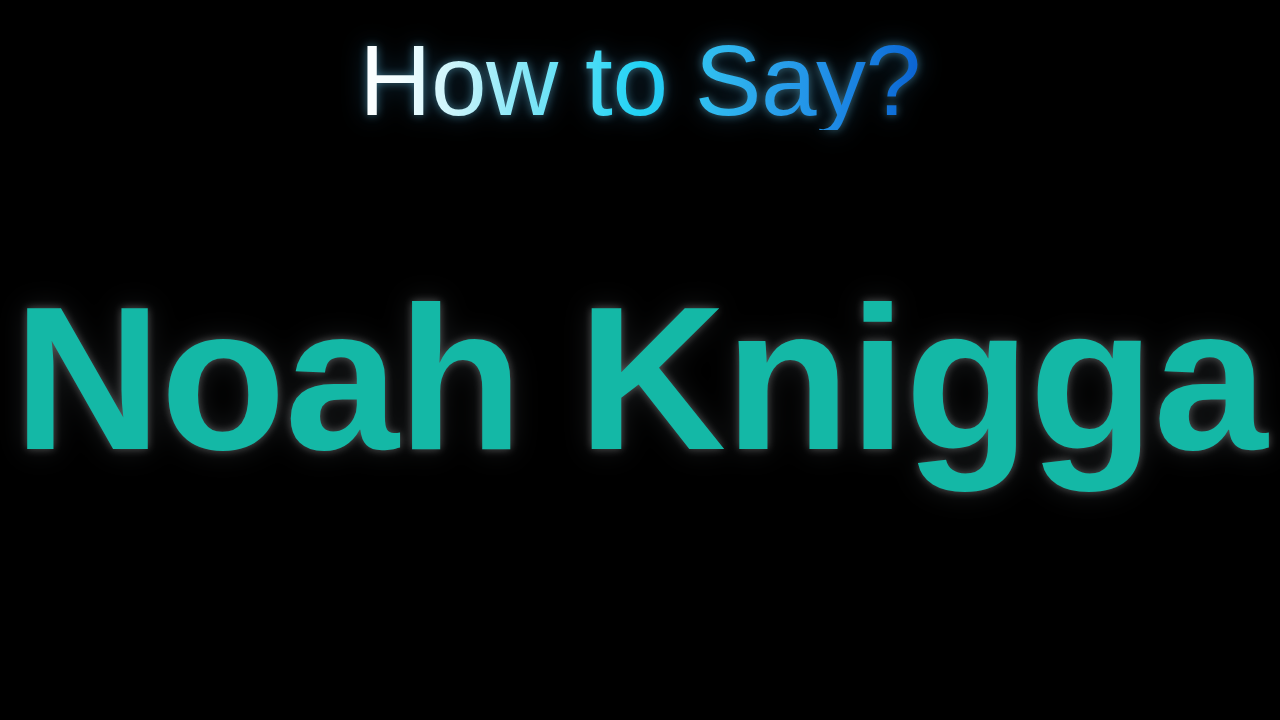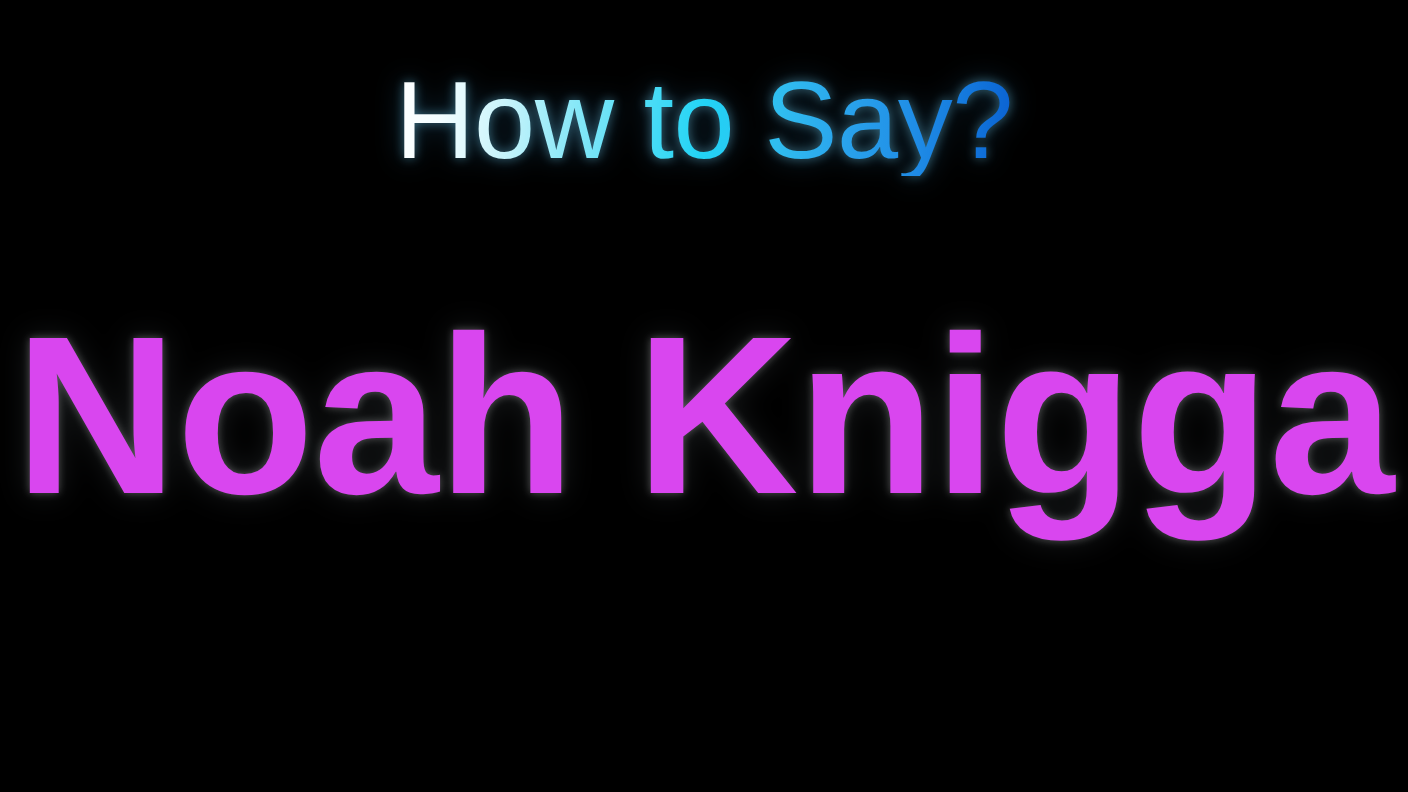--- a/index.html
+++ b/index.html
@@ -20,21 +20,21 @@
   }
 
   
   .title-row {
     position: absolute;
     top: 0;
     left: 0;
     width: 1280px;
     height: 160px;
     display: flex;
-    align-items: flex-end;
+    align-items: center;
     justify-content: center;
     pointer-events: none;
   }
 
   .title-text {
     display: inline-block;
     font-family: "Liberation Sans", "DejaVu Sans", sans-serif;
     font-weight: 400;
     font-size: 100px;
     line-height: 1;
@@ -76,21 +76,21 @@
   }
 
   .word-text {
     display: inline-block;
     font-family: "Liberation Sans", "DejaVu Sans", sans-serif;
     font-weight: 700;
     font-size: 205px;
     line-height: 1;
     letter-spacing: -1px;
     white-space: pre;
-    color: #d946ef;
+    color: #14b8a6;
     filter: drop-shadow(0 0 4px rgba(255, 255, 255, 0.30))
             drop-shadow(0 0 14px rgba(210, 235, 255, 0.12));
   }
 </style>
 </head>
 <body>
 
 <div id="screen">
 
   <div class="title-row">

